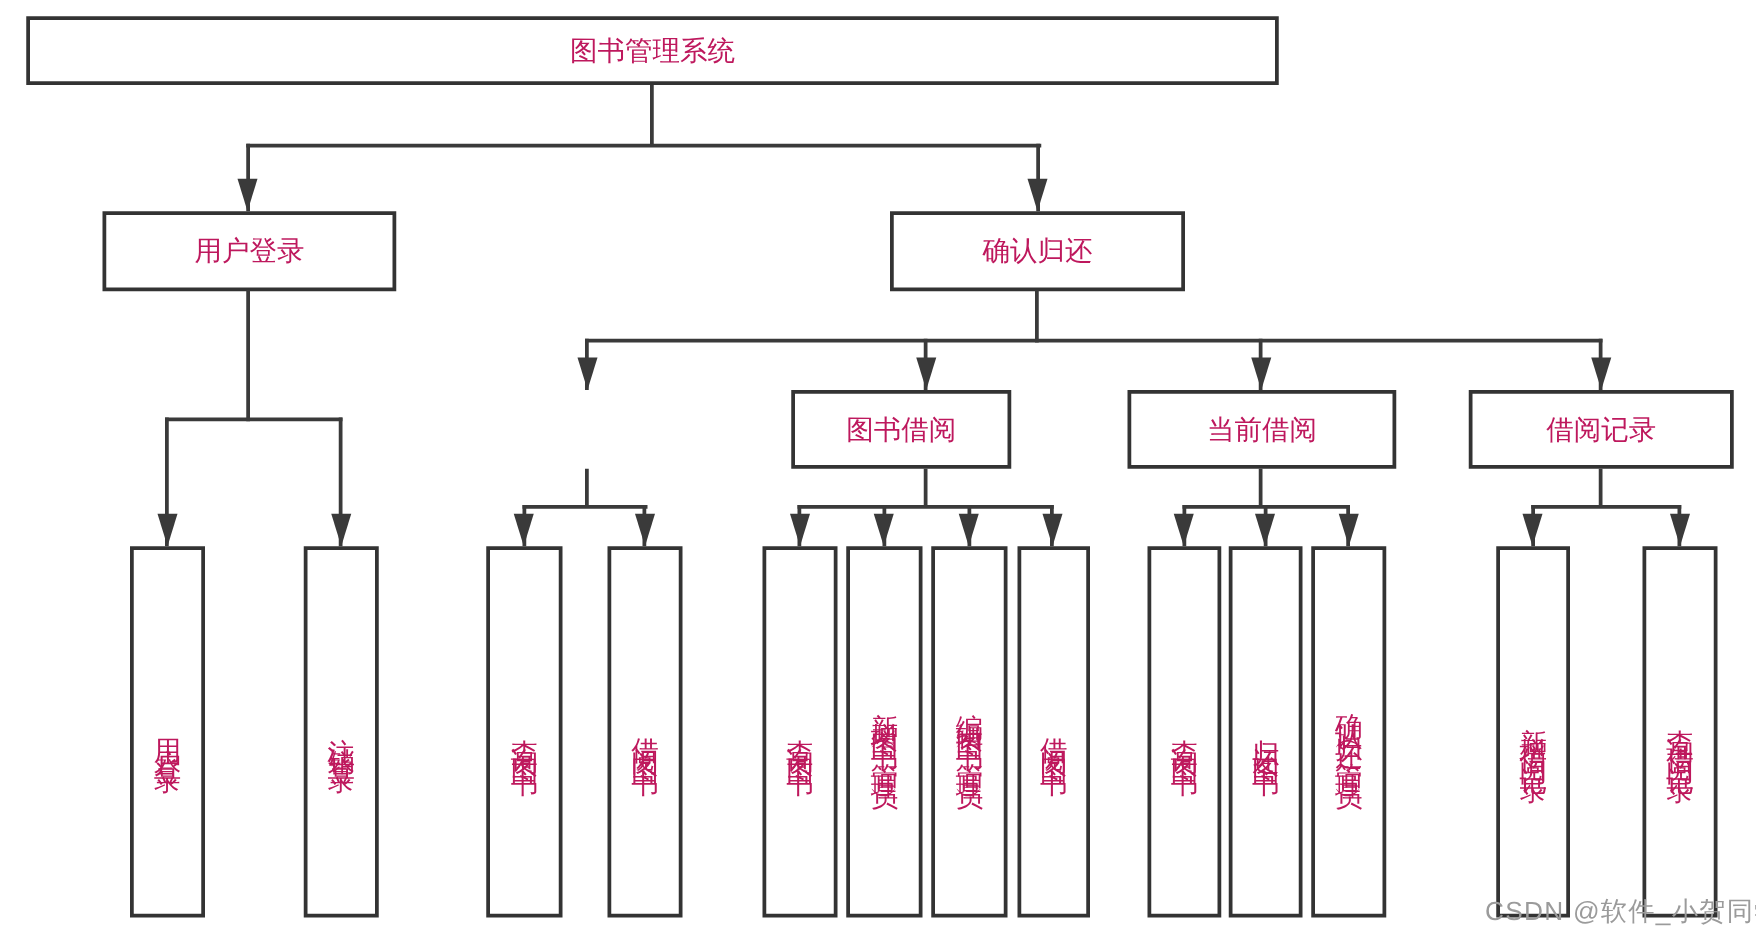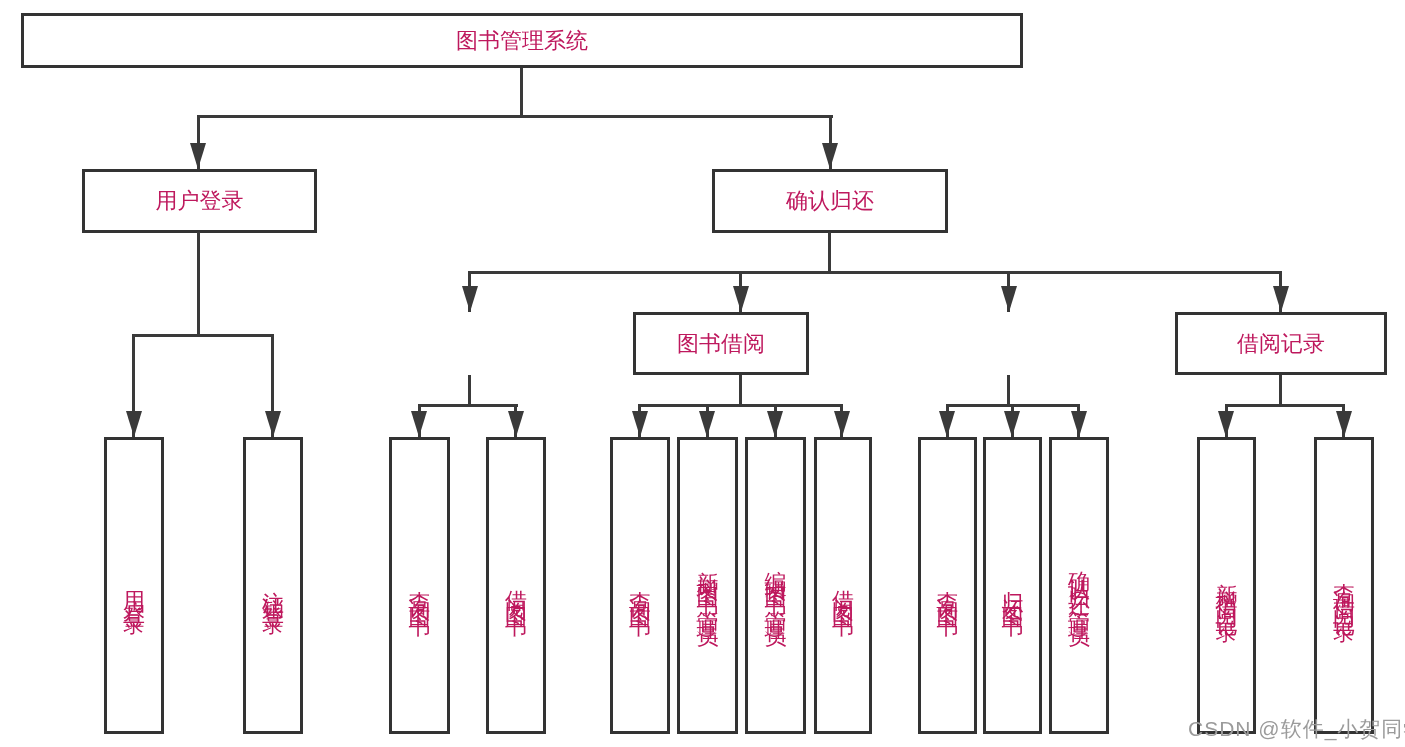--- a/index.html
+++ b/index.html
@@ -41,20 +41,21 @@
 <body>
 
 <div id="canvas">
 
   <div class="box h" style="left:21px;top:13px;width:1002px;height:55px">图书管理系统</div>
 
   <div class="box h" style="left:82px;top:169px;width:235px;height:64px">用户登录</div>
   <div class="box h" style="left:712px;top:169px;width:236px;height:64px">确认归还</div>
 
   <div class="box h" style="left:633px;top:312px;width:176px;height:63px">图书借阅</div>
+  <div class="box h" style="left:902px;top:312px;width:215px;height:63px">当前借阅</div>
   <div class="box h" style="left:1175px;top:312px;width:212px;height:63px">借阅记录</div>
 
   <div class="box v" style="left:104px;top:437px;width:60px;height:297px">用户登录</div>
   <div class="box v" style="left:243px;top:437px;width:60px;height:297px">注销登录</div>
   <div class="box v" style="left:389px;top:437px;width:61px;height:297px">查询图书</div>
   <div class="box v" style="left:486px;top:437px;width:60px;height:297px">借阅图书</div>
   <div class="box v" style="left:610px;top:437px;width:60px;height:297px">查询图书</div>
   <div class="box v" style="left:677px;top:437px;width:61px;height:297px">新增图书（管理员）</div>
   <div class="box v" style="left:745px;top:437px;width:61px;height:297px">编辑图书（管理员）</div>
   <div class="box v" style="left:814px;top:437px;width:58px;height:297px">借阅图书</div>

